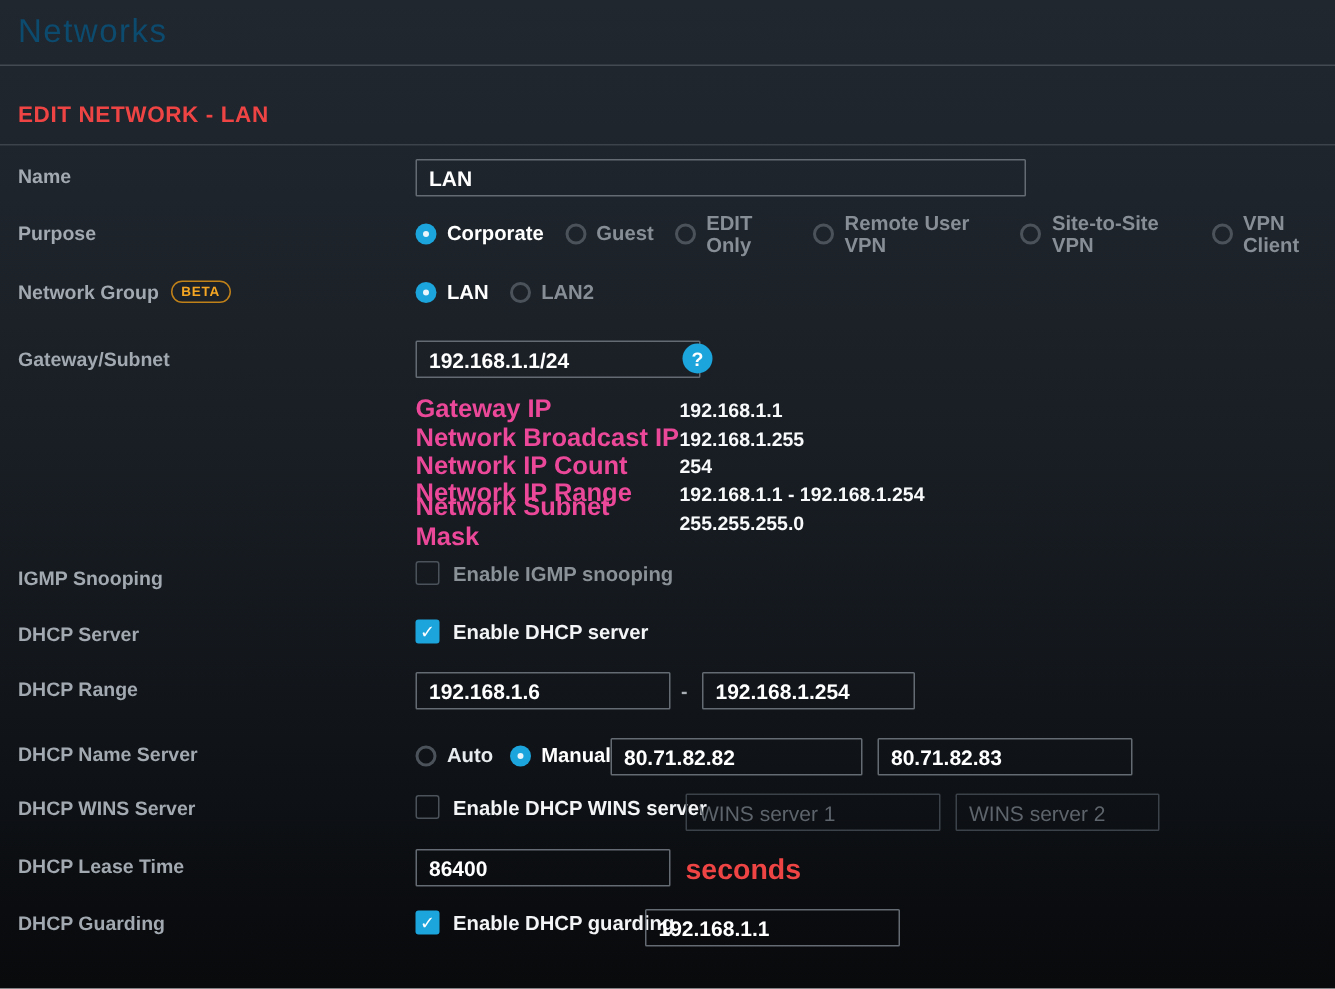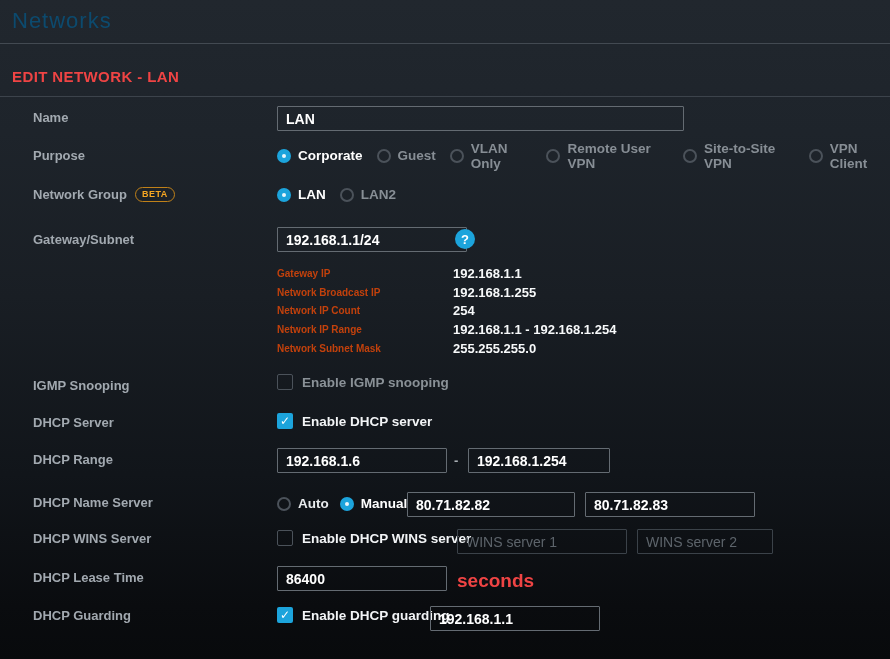--- a/index.html
+++ b/index.html
@@ -19,21 +19,21 @@
   .divider.d1 { top:43px; }
   .divider.d2 { top:96px; background:#3c434b; }
   .section-title {
     position:absolute; left:12px; top:68px;
     font-size:15px; font-weight:700; letter-spacing:.4px; color:#ef4444;
   }
 
   .row-label {
     position:absolute; left:12px;
     font-size:13px; font-weight:600; color:#a2a9b0; white-space:nowrap;
-    display:flex; align-items:center; gap:8px;margin-left:21px;
+    display:flex; align-items:center; gap:8px;
   }
   .beta-badge {
     display:inline-block; font-size:9px; font-weight:700; letter-spacing:.5px;
     color:#f5a623; border:1px solid #c08119; border-radius:8px;
     padding:1px 6px 2px 6px; line-height:10px;
   }
 
   .text-input {
     position:absolute; height:25px;
     background:transparent; border:1px solid #646b72; border-radius:1px;
@@ -72,21 +72,21 @@
   .check-label.dim { color:#8a9197; }
 
   .help-icon {
     position:absolute; width:20px; height:20px; border-radius:50%;
     background:#1ca4dc; color:#fff; font-size:13px; font-weight:700;
     display:flex; align-items:center; justify-content:center; cursor:pointer;
   }
 
   .info-table { position:absolute; left:277px; top:264px; }
   .info-row { display:flex; height:18.7px; align-items:center; }
-  .info-label { width:176px; font-size:10px; font-weight:600; color:#c2410c; }
+  .info-label { width:176px; font-size:17px; font-weight:600; color:#ec4899; }
   .info-value { font-size:13px; font-weight:700; color:#f7f9fa; }
 
   .range-sep { position:absolute; font-size:13px; color:#aab0b5; font-weight:600; }
   .unit-text { position:absolute; font-size:19px; font-weight:600; color:#ef4444; }
 </style>
 </head>
 <body>
 
 <div class="stage">
 
@@ -103,21 +103,21 @@
     <div class="radio-option selected">
       <span class="radio-circle"></span>
       <span class="radio-label">Corporate</span>
     </div>
     <div class="radio-option">
       <span class="radio-circle"></span>
       <span class="radio-label">Guest</span>
     </div>
     <div class="radio-option">
       <span class="radio-circle"></span>
-      <span class="radio-label">VLAN Only</span>
+      <span class="radio-label">EDIT Only</span>
     </div>
     <div class="radio-option">
       <span class="radio-circle"></span>
       <span class="radio-label">Remote User VPN</span>
     </div>
     <div class="radio-option">
       <span class="radio-circle"></span>
       <span class="radio-label">Site-to-Site VPN</span>
     </div>
     <div class="radio-option">

